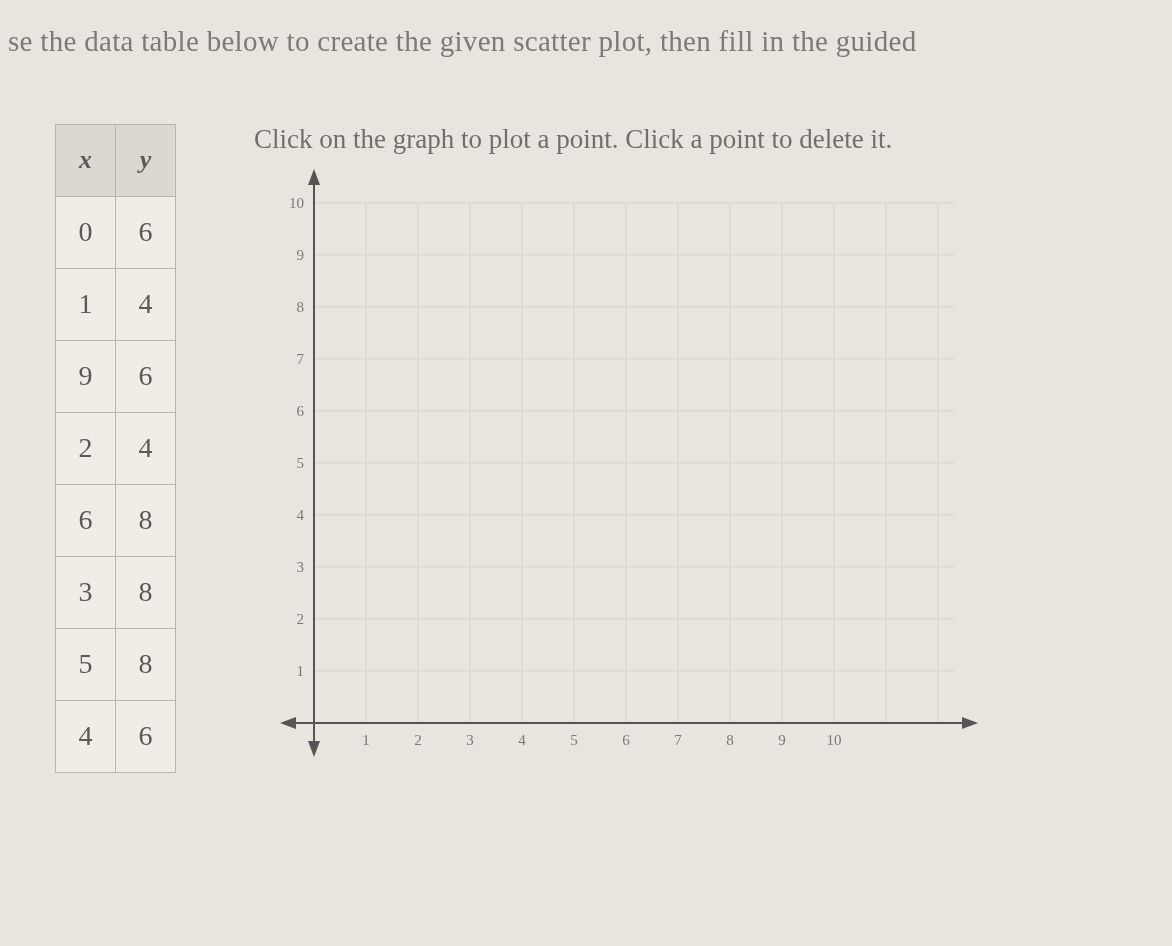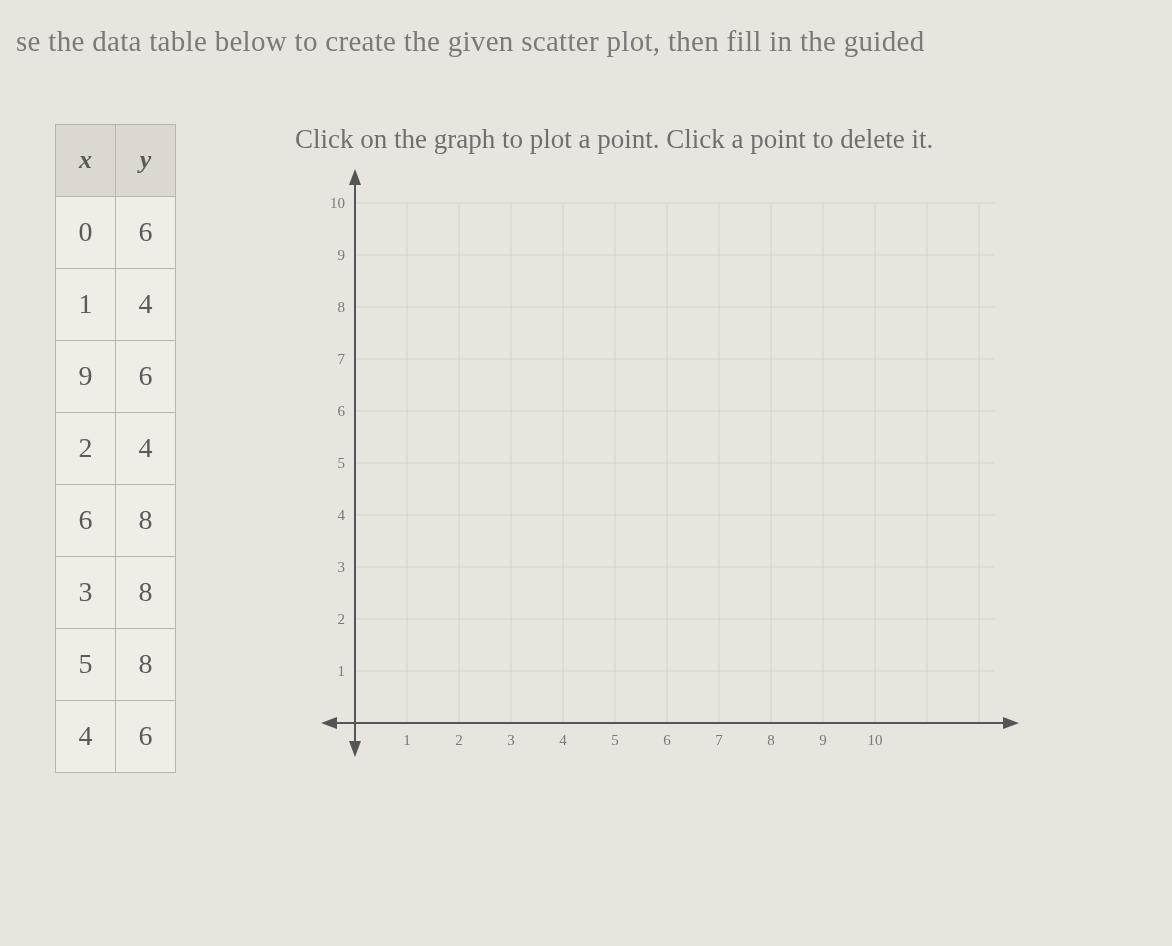--- a/index.html
+++ b/index.html
@@ -9,21 +9,21 @@
     background: #e8e4de;
     font-family: Georgia, 'Times New Roman', serif;
     color: #6b6b6b;
     overflow: hidden;
     position: relative;
   }
   .instruction {
     font-size: 29px;
     line-height: 1.5;
     color: #7a7a78;
-    padding: 20px 10px 0 16px;
+    padding: 20px 10px 0 8px;
     letter-spacing: 0.3px;
   }
   .content-row {
     display: flex;
     align-items: flex-start;
     margin-top: 60px;
     padding-left: 55px;
   }
   .data-table {
     border-collapse: collapse;
@@ -40,21 +40,21 @@
     font-weight: normal;
   }
   .data-table th {
     background: #dcd8d0;
     font-style: italic;
     font-weight: bold;
     font-size: 26px;
     font-family: 'Times New Roman', serif;
   }
   .graph-section {
-    margin-left: 119px;
+    margin-left: 78px;
     flex: 1;
   }
   .graph-instruction {
     font-size: 27px;
     color: #6f6f6d;
     margin-bottom: 8px;
   }
   .graph-wrap {
     position: relative;
     width: 760px;

